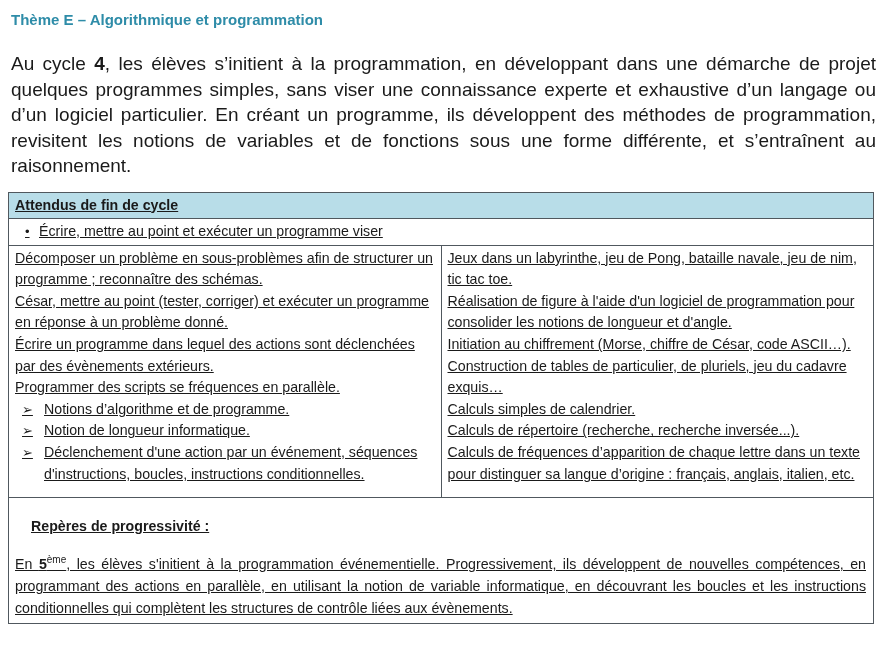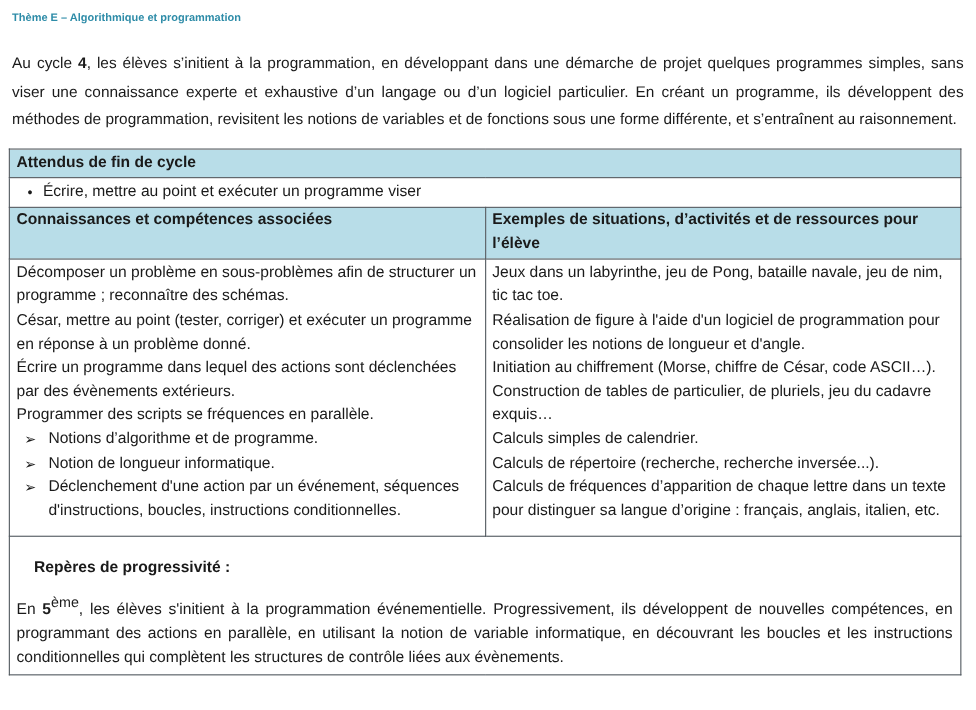--- a/index.html
+++ b/index.html
@@ -14,60 +14,61 @@
     width:887px;height:645px;
     background:#fff;
     font-family:"Liberation Sans","DejaVu Sans",sans-serif;
     color:var(--text);
     padding:8px 8px 0 8px;
     overflow:hidden;
   }
   .doc-title{
     margin:0;
     padding:3px 0 0 3px;
-    font-size:10px;
+    font-size:15px;
     font-weight:bold;
     color:var(--title-color);
   }
   .intro{
     margin:23px 3px 13px 3px;
-    font-size:14px;
+    font-size:19px;
     line-height:25.5px;
     text-align:justify;
   }
   table.curriculum{
     width:866px;
     border-collapse:collapse;
     table-layout:fixed;
   }
   table.curriculum td{
     border:1px solid var(--border);
     padding:1px 7px 2px 6px;
     font-size:14.2px;
     line-height:21.6px;
     vertical-align:top;
     overflow:hidden;
+    text-decoration:underline;
   }
   td.hdr{
     background:var(--hdr-bg);
     font-weight:bold;
   }
   tr.attendus-row td{padding-top:2px;padding-bottom:2px;}
   tr.colhead-row td{height:46px;}
   tr.content-row td{height:252px;padding-top:2px;}
   .bullet-item{display:flex;}
   .bullet-glyph{width:24px;padding-left:10px;flex:0 0 24px;font-size:13px;}
   .cell-par{margin:0;}
   .arrow-item{display:flex;margin:0;}
   .arrow-glyph{width:29px;padding-left:7px;flex:0 0 29px;font-size:13px;}
   .arrow-text{flex:1;}
   tr.reperes-row td{padding-top:2px;padding-bottom:4px;}
   .reperes-title{font-weight:bold;margin:16px;}
   .reperes-text{margin:0;text-align:justify;line-height:22px;}
-  .reperes-text sup{font-size:13px;line-height:0;}
+  .reperes-text sup{font-size:10px;line-height:0;}
   .b{font-weight:bold;}
 </style>
 </head>
 <body>
 
 <div class="doc">
 
   <h1 class="doc-title">Thème E – Algorithmique et programmation</h1>
 
   <p class="intro"><span>Au cycle </span><span class="b">4</span><span>, les élèves s’initient à la programmation, en développant dans une démarche de projet quelques programmes simples, sans viser une connaissance experte et exhaustive d’un langage ou d’un logiciel particulier. En créant un programme, ils développent des méthodes de programmation, revisitent les notions de variables et de fonctions sous une forme différente, et s’entraînent au raisonnement.</span></p>
@@ -79,24 +80,20 @@
         <span>Attendus de fin de cycle</span>
       </td>
     </tr>
     <tr class="attendus-row">
       <td colspan="2">
         <div class="bullet-item">
           <span class="bullet-glyph">•</span>
           <span>Écrire, mettre au point et exécuter un programme viser</span>
         </div>
       </td>
-    </tr>
-    <tr class="colhead-row">
-      <td class="hdr">Connaissances et compétences associées</td>
-      <td class="hdr">Exemples de situations, d’activités et de ressources pour l’élève</td>
     </tr>
     <tr class="content-row">
       <td>
         <div class="cell-par">Décomposer un problème en sous-problèmes afin de structurer un programme ; reconnaître des schémas.</div>
         <div class="cell-par">César, mettre au point (tester, corriger) et exécuter un programme en réponse à un problème donné.</div>
         <div class="cell-par">Écrire un programme dans lequel des actions sont déclenchées par des évènements extérieurs.</div>
         <div class="cell-par">Programmer des scripts se fréquences en parallèle.</div>
         <div class="arrow-item">
           <span class="arrow-glyph">➢</span>
           <span class="arrow-text">Notions d’algorithme et de programme.</span>

